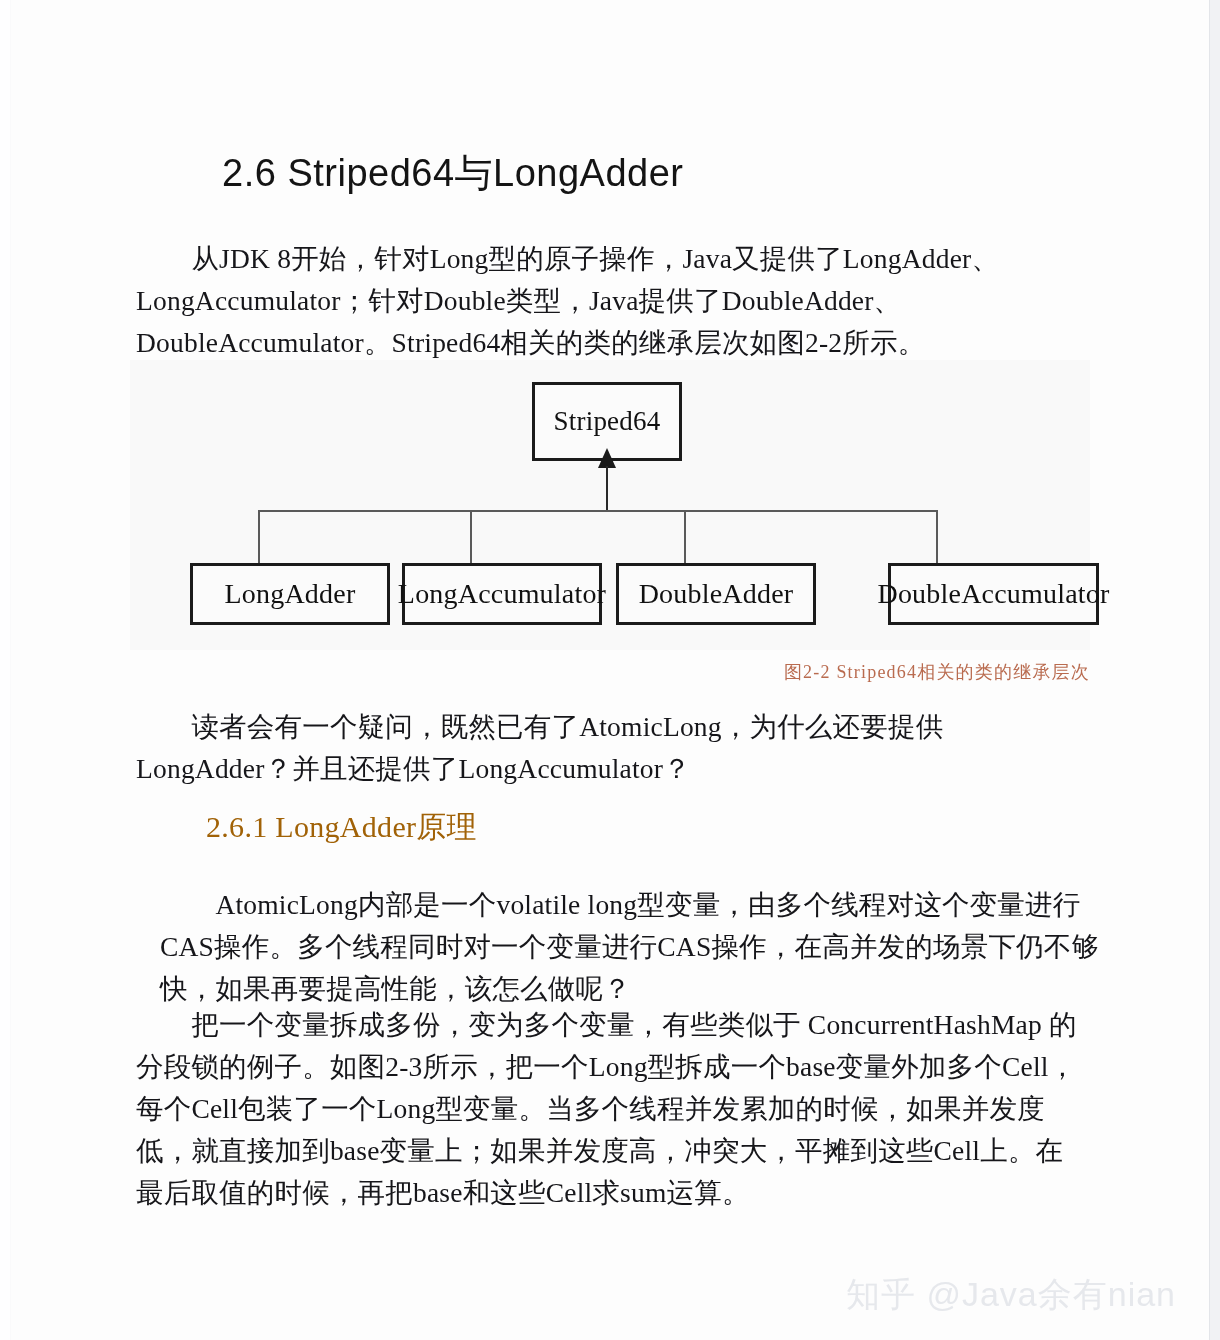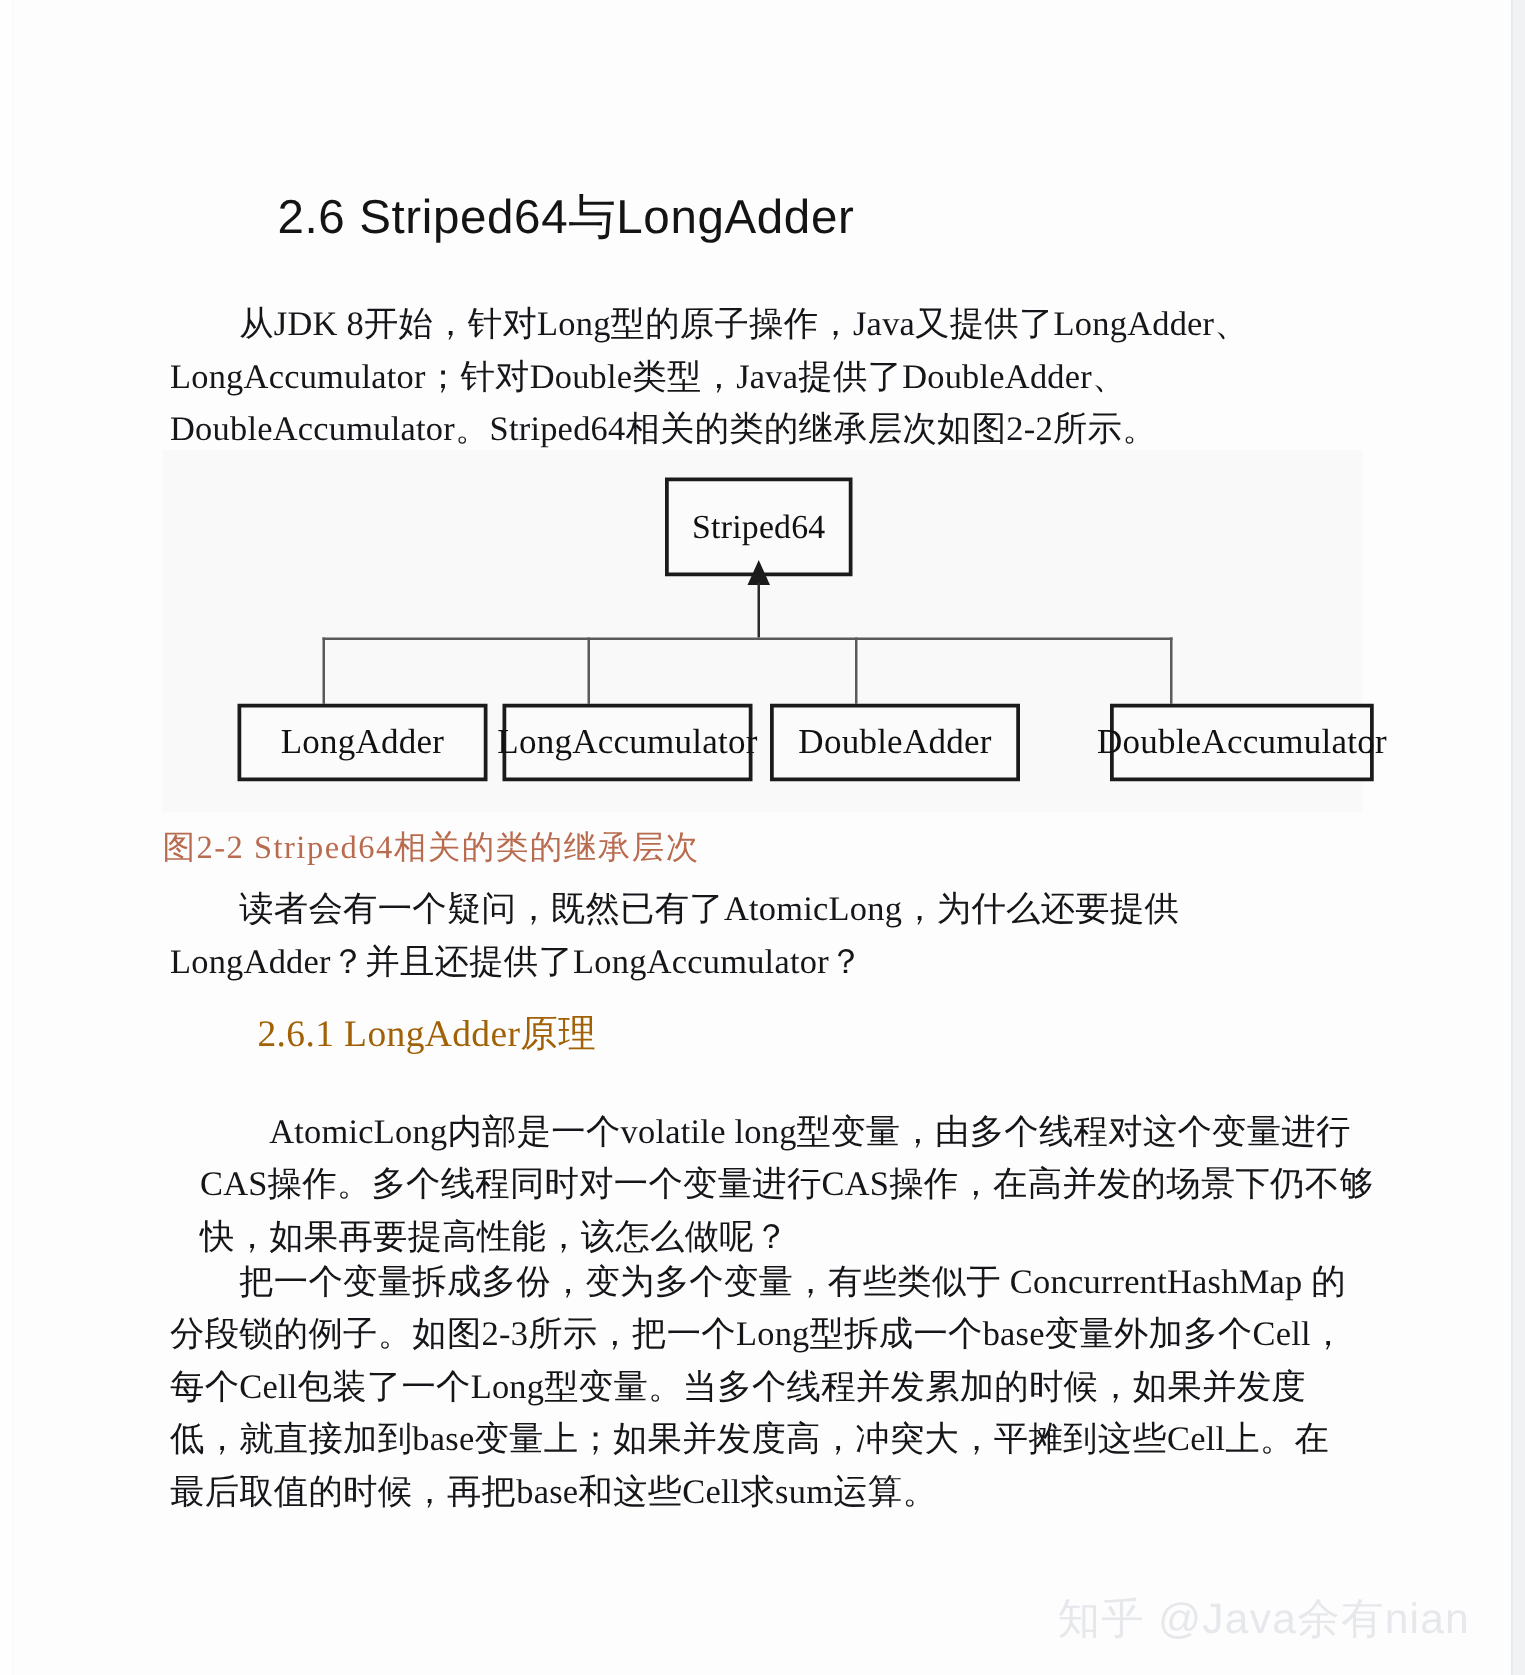--- a/index.html
+++ b/index.html
@@ -153,22 +153,22 @@
   .d-0 { left: 128px; }
   .d-1 { left: 340px; }
   .d-2 { left: 554px; }
   .d-3 { left: 806px; }
 
   .fig-caption {
     position: absolute;
     left: 120px;
     top: 660px;
     width: 960px;
-    text-align: left;
-    font-size: 26px;
+    text-align: right;
+    font-size: 18px;
     letter-spacing: 1.2px;
     color: #b96b4f;
     font-family: "Liberation Serif", "DejaVu Serif", serif;
     white-space: nowrap;
   }
 
   
   .watermark {
     position: absolute;
     right: 44px;

